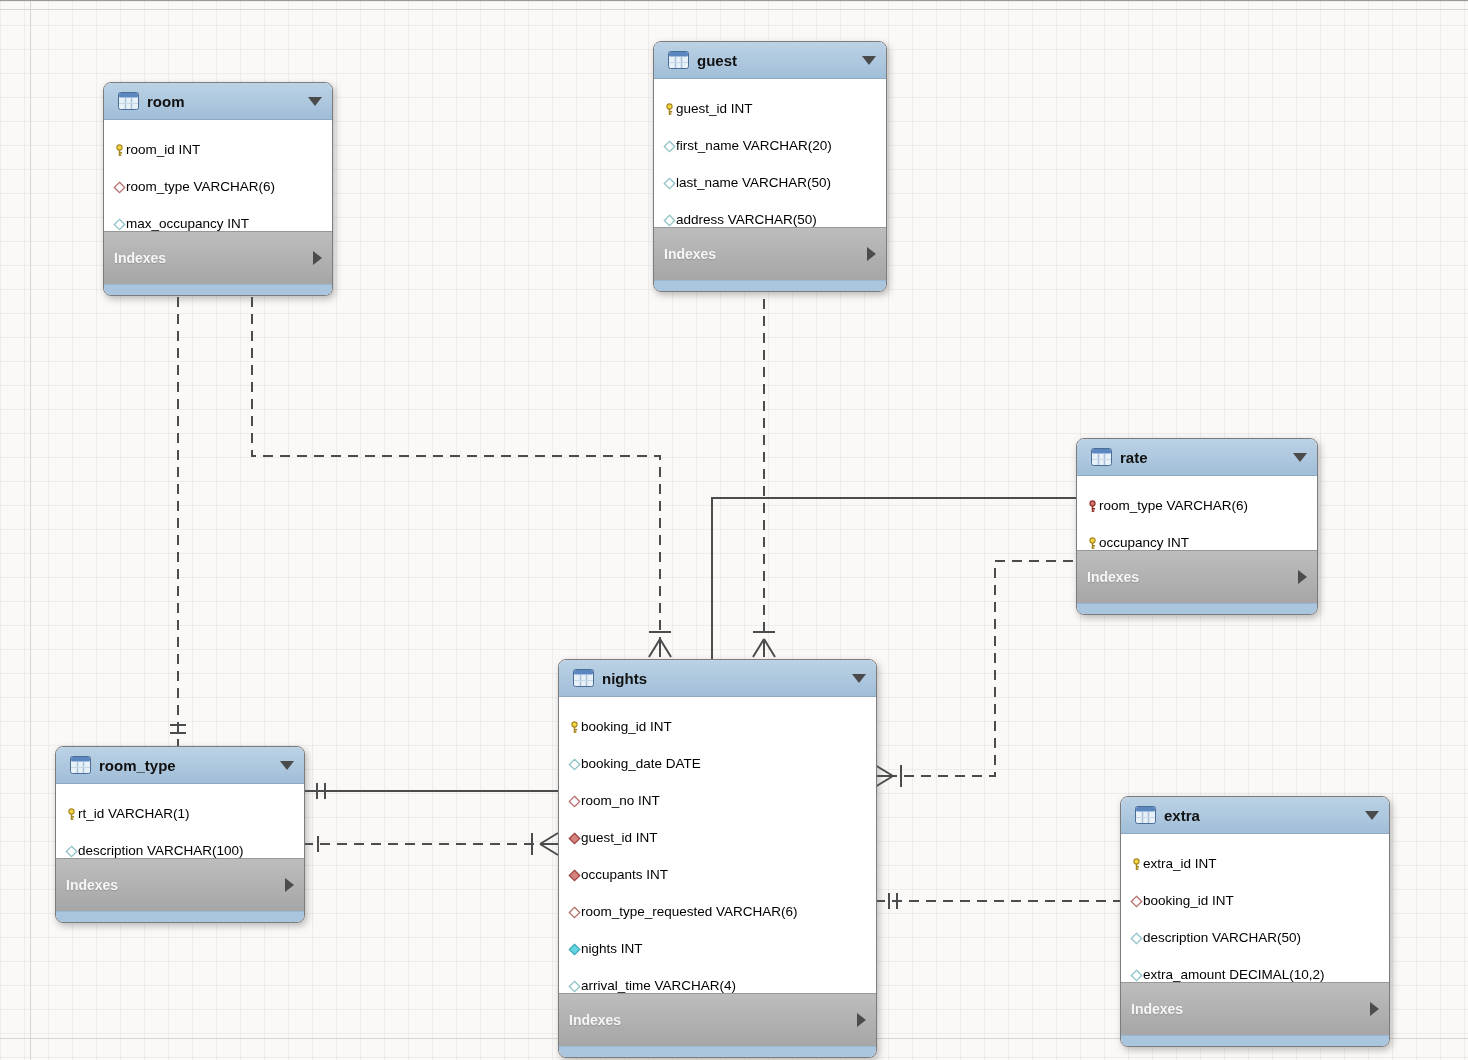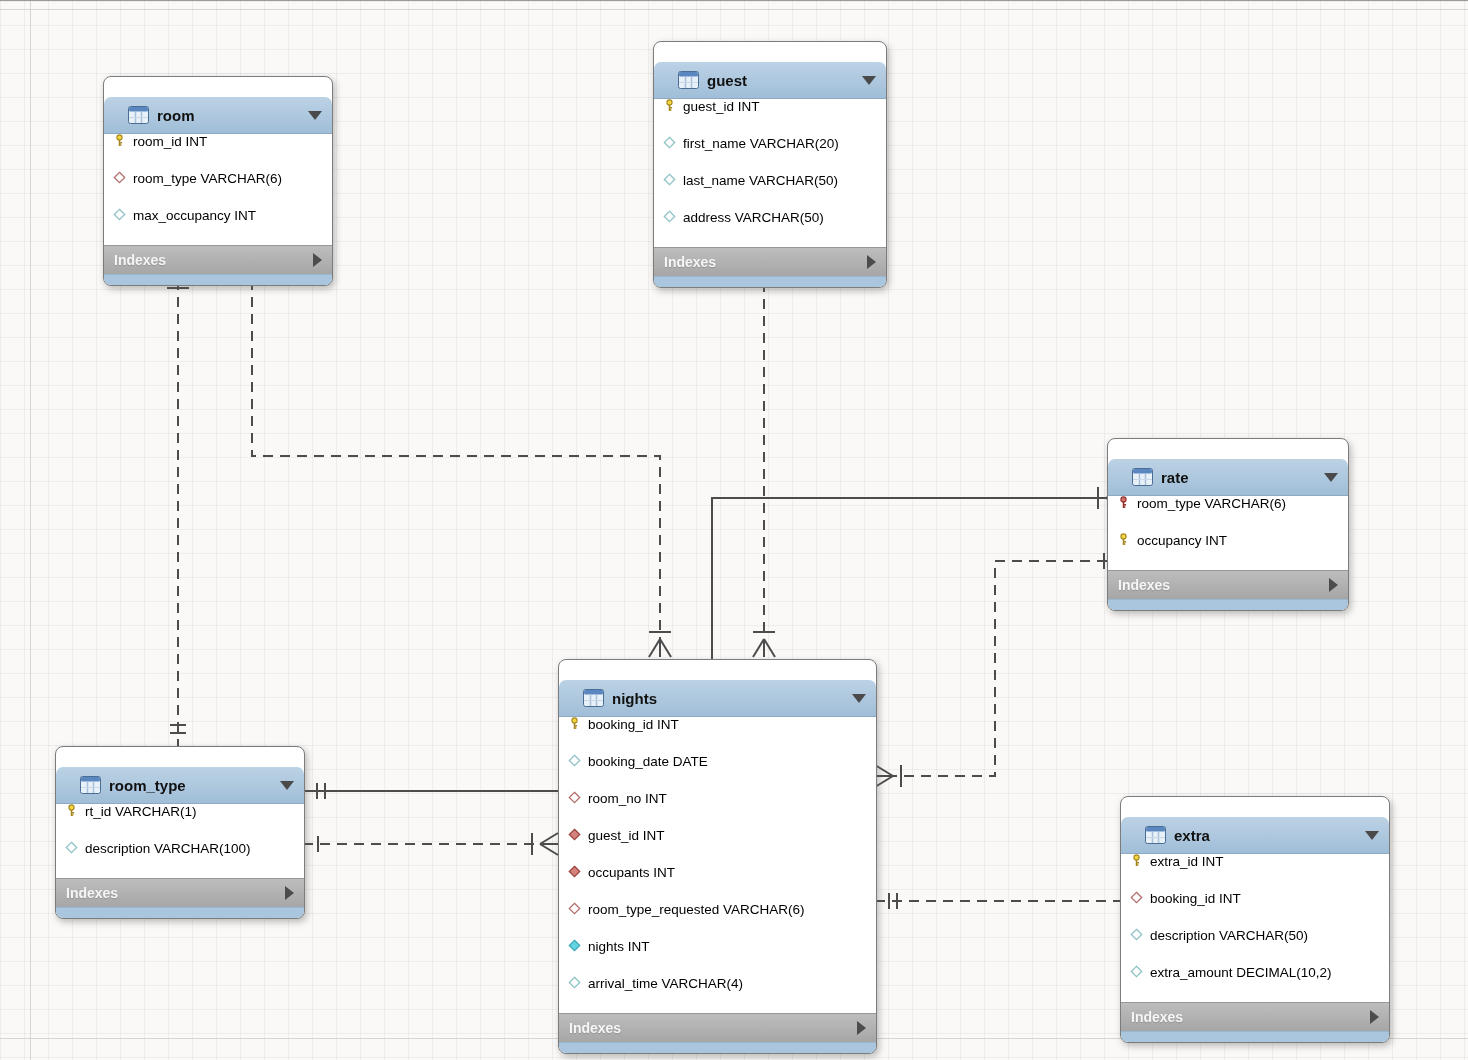--- a/index.html
+++ b/index.html
@@ -8,31 +8,31 @@
     background-color:#faf9f7;
     background-image:
       linear-gradient(to right, rgba(110,100,95,0.08) 1px, transparent 1px),
       linear-gradient(to bottom, rgba(110,100,95,0.08) 1px, transparent 1px);
     background-size:24px 24px;
     border-top:1px solid #9a9a9a;}
   .page-boundary{position:absolute;background:#d8d5d1;z-index:0;}
   #connections-layer{position:absolute;left:0;top:0;z-index:1;}
   .table-figure{position:absolute;z-index:2;border:1px solid #7c7c7c;border-radius:8px;
     box-shadow:2px 3px 7px rgba(90,90,90,.40);background:#fff;}
-  .tbl-header{height:36px;display:flex;align-items:center;gap:8px;padding:0 10px 0 24px;
+  .tbl-header{height:36px;display:flex;align-items:center;gap:8px;padding:0 10px 0 14px;
     background:linear-gradient(#bcd2e5,#a0bed8);border-radius:7px 7px 0 0;
-    border-bottom:1px solid #8fa9c2;margin-top:20px;}
+    border-bottom:1px solid #8fa9c2;}
   .tbl-title{font-weight:bold;font-size:15px;color:#111;flex:1 1 auto;}
   .collapse-arrow{width:0;height:0;border-left:7px solid transparent;
     border-right:7px solid transparent;border-top:9px solid #4a4a4a;cursor:pointer;}
   .tbl-body{background:#fff;}
-  .tbl-row{height:37px;display:flex;align-items:flex-start;gap:7px;padding:0 8px 0 9px;}
+  .tbl-row{height:37px;display:flex;align-items:flex-end;gap:0;padding:0 8px 0 9px;}
   .tbl-row .fld{font-size:13.5px;color:#000;white-space:nowrap;}
   .fld-icon{flex:0 0 auto;display:flex;}
-  .indexes-bar{height:28px;display:flex;align-items:center;padding:0 10px;
+  .indexes-bar{height:28px;display:flex;align-items:center;padding:12px 10px;
     background:linear-gradient(#bdbdbd,#a6a6a6);border-top:1px solid #979797;}
   .indexes-label{font-weight:bold;font-size:14px;color:#f6f6f6;flex:1 1 auto;
     text-shadow:0 1px 1px rgba(0,0,0,0.15);}
   .expand-arrow{width:0;height:0;border-top:7px solid transparent;
     border-bottom:7px solid transparent;border-left:9px solid #4c4c4c;cursor:pointer;}
   .tbl-footer{height:10px;background:#a9c6de;border-radius:0 0 7px 7px;
     border-top:1px solid #98b7d0;}
 </style>
 </head>
 <body>
@@ -100,21 +100,21 @@
         <polyline points="875,900 1148,900" stroke-dasharray="10,7"></polyline>
         <line x1="889" y1="892" x2="889" y2="908"></line>
         <line x1="897" y1="892" x2="897" y2="908"></line>
         <line x1="1130" y1="900" x2="1148" y2="889"></line>
         <line x1="1130" y1="900" x2="1148" y2="900"></line>
         <line x1="1130" y1="900" x2="1148" y2="911"></line>
         <line x1="1122" y1="889" x2="1122" y2="911"></line>
       </g>
     </svg>
 
-<div class="table-figure" style="left: 103px; top: 75px; width: 228px;">
+<div class="table-figure" style="left: 103px; top: 81px; width: 228px;">
     <div class="tbl-header">
       <span class="fld-icon">
           <svg width="21" height="18" viewBox="0 0 21 18">
   <rect x="0.5" y="0.5" width="20" height="17" rx="2" fill="#e8f0f8" stroke="#4a6d96"></rect>
   <rect x="1" y="1" width="19" height="4.5" rx="1.5" fill="#5b87c0"></rect>
   <path d="M7.5 6 V17 M13.5 6 V17" stroke="#a9c0d8" stroke-width="1.5"></path>
   <path d="M1 11.5 H20" stroke="#c9d8e8" stroke-width="1"></path>
           </svg>
         </span>
       <span class="tbl-title">room</span>
@@ -200,21 +200,21 @@
           </span>
           <span class="fld">address VARCHAR(50)</span>
         </div>
       </div>
     <div class="indexes-bar">
       <span class="indexes-label">Indexes</span>
       <span class="expand-arrow"></span>
     </div>
     <div class="tbl-footer"></div>
   </div>
-    <div class="table-figure" style="left: 1107px; top: 437px; width: 240px;">
+    <div class="table-figure" style="left: 1076px; top: 437px; width: 240px;">
     <div class="tbl-header">
       <span class="fld-icon">
           <svg width="21" height="18" viewBox="0 0 21 18">
   <rect x="0.5" y="0.5" width="20" height="17" rx="2" fill="#e8f0f8" stroke="#4a6d96"></rect>
   <rect x="1" y="1" width="19" height="4.5" rx="1.5" fill="#5b87c0"></rect>
   <path d="M7.5 6 V17 M13.5 6 V17" stroke="#a9c0d8" stroke-width="1.5"></path>
   <path d="M1 11.5 H20" stroke="#c9d8e8" stroke-width="1"></path>
           </svg>
         </span>
       <span class="tbl-title">rate</span>

